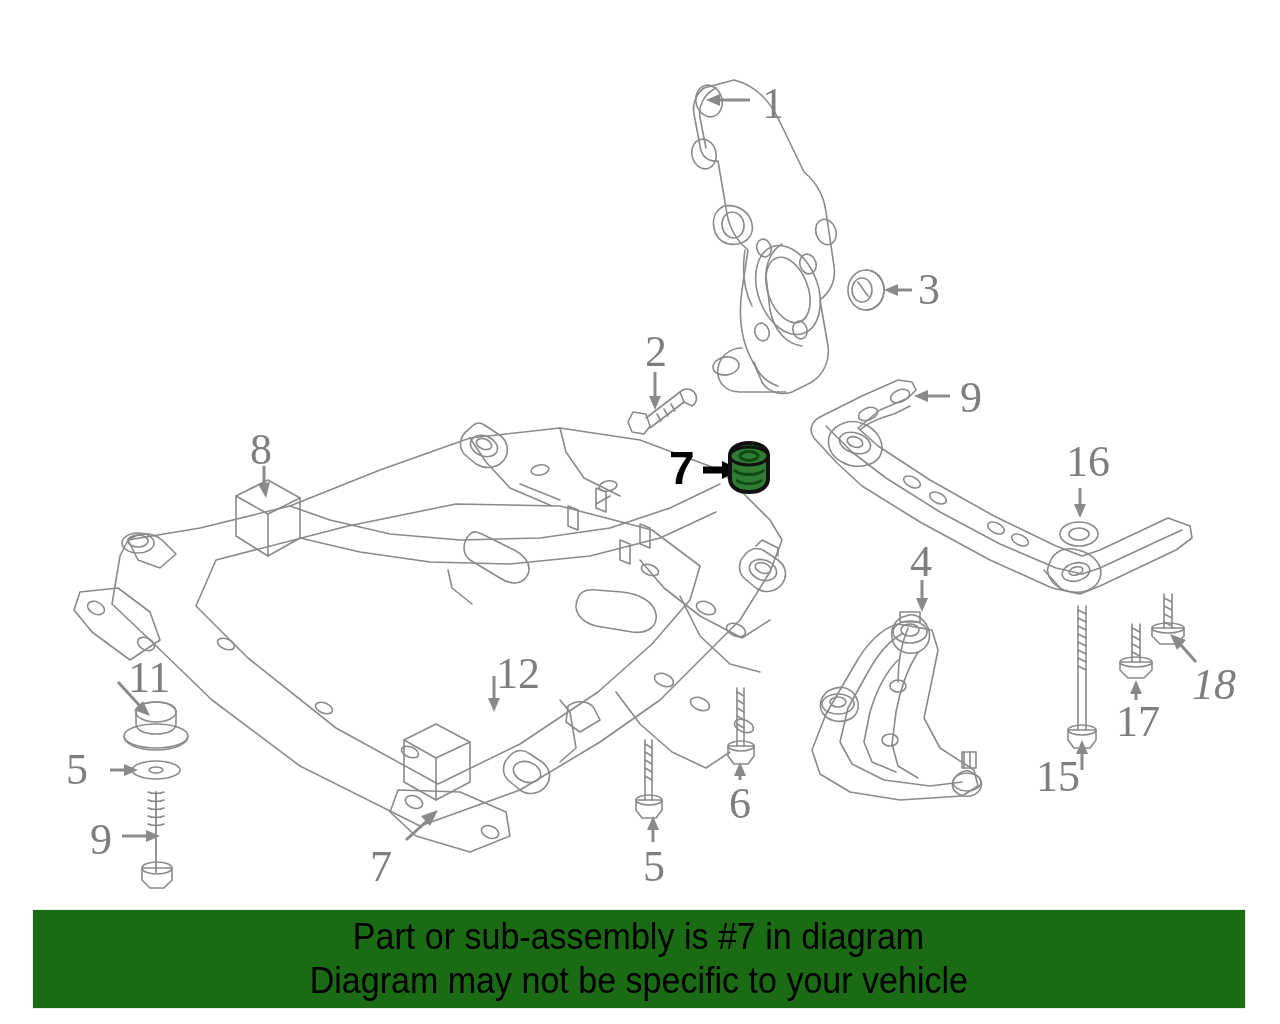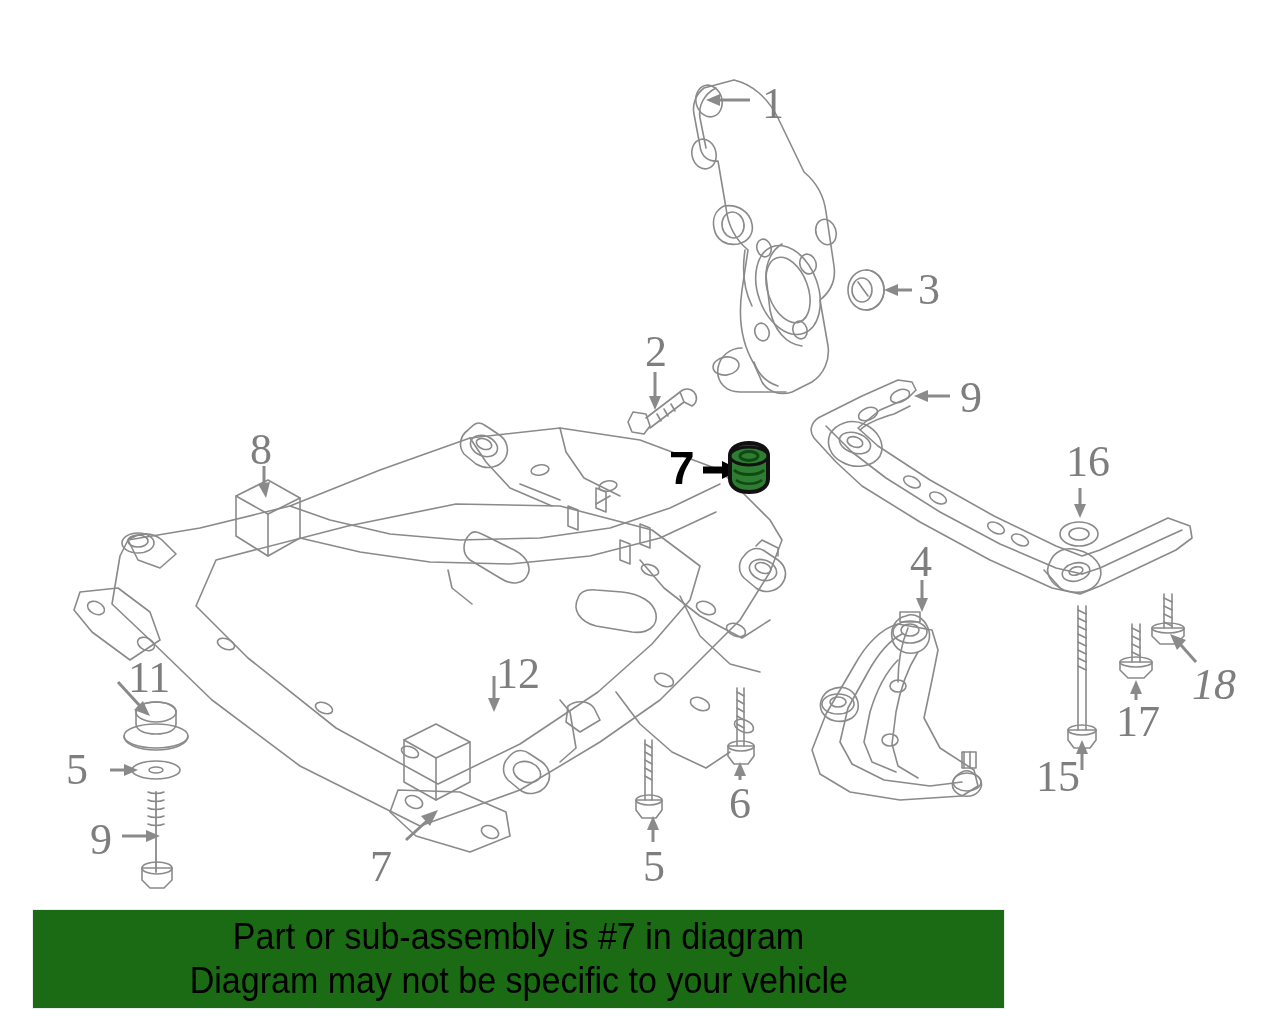--- a/index.html
+++ b/index.html
@@ -19,21 +19,21 @@
     position: absolute;
     left: 0;
     top: 0;
     width: 1280px;
     height: 1024px;
   }
   .banner {
     position: absolute;
     left: 33px;
     top: 910px;
-    width: 971px;
+    width: 1212px;
     height: 98px;
     background: #1a6b14;
     box-sizing: border-box;
     display: flex;
     flex-direction: column;
     align-items: center;
     justify-content: center;
     box-shadow: 0 0 0 1px #e9efe9;
   }
   .banner-line {

